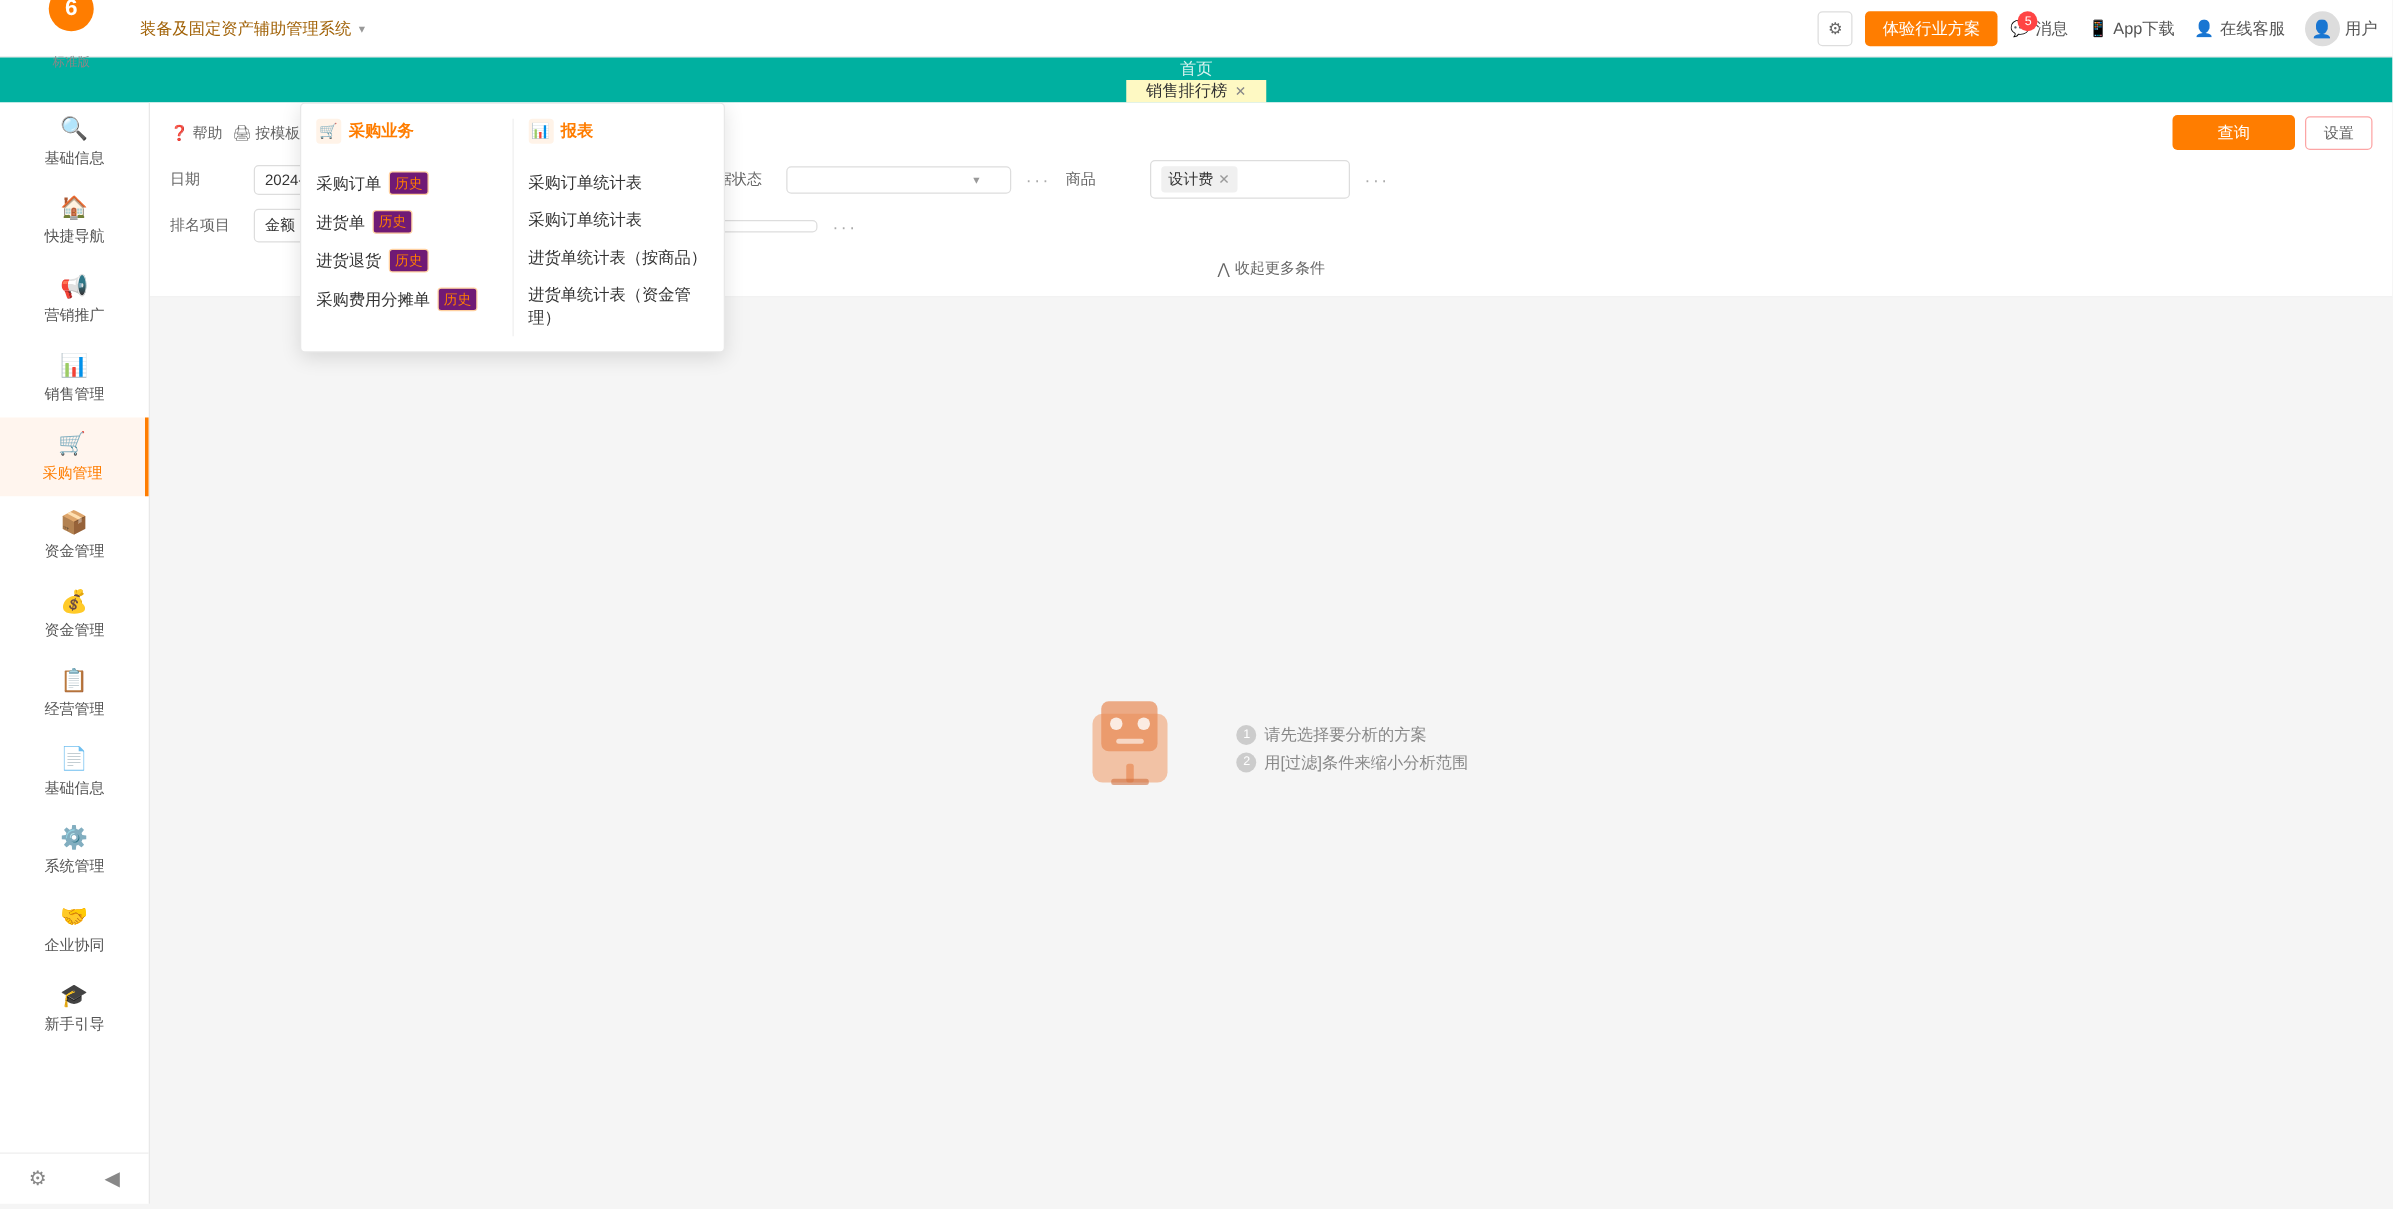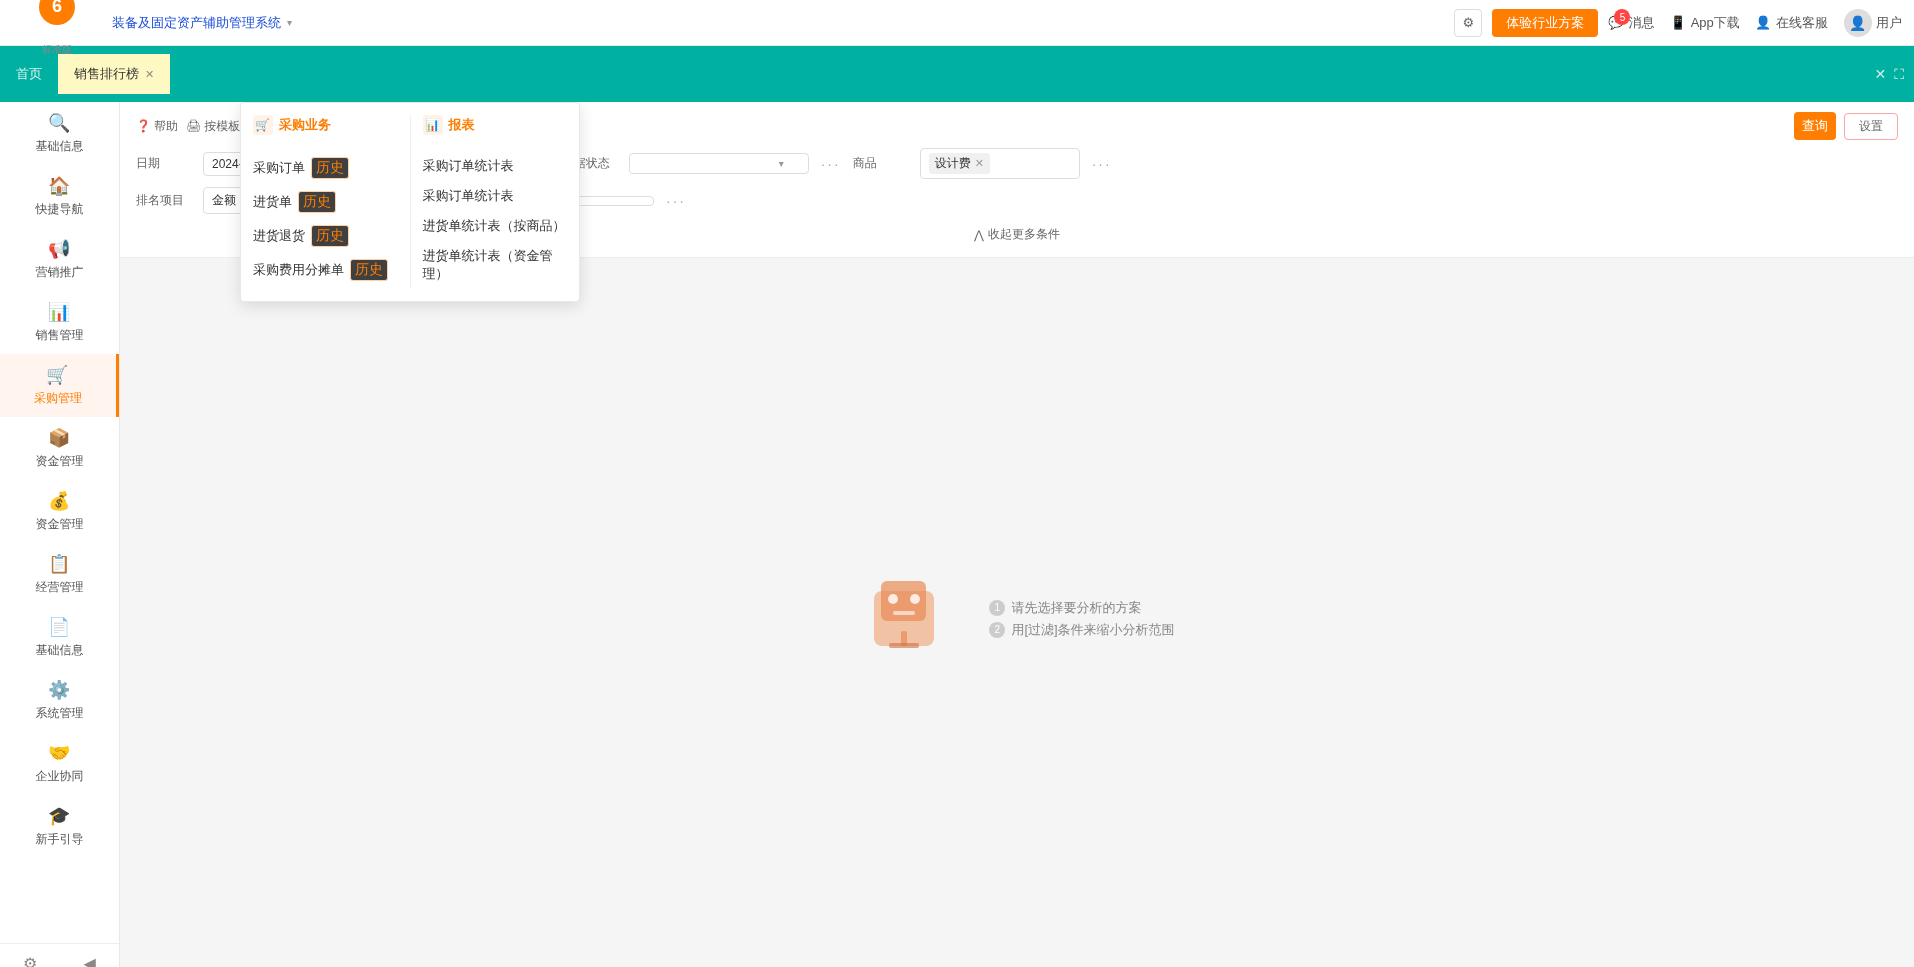--- a/index.html
+++ b/index.html
@@ -27,21 +27,21 @@
       background: #ff7d00;
       border-radius: 50%;
       display: flex; align-items: center; justify-content: center;
       color: white; font-size: 18px; font-weight: bold;
     }
     .logo-text { font-size: 10px; color: #888; margin-top: 18px; }
     .topbar-title {
       font-size: 13px; color: #333; flex: 1;
       display: flex; align-items: center; gap: 6px;
     }
-    .topbar-title span { color: #1d4ed8; }
+    .topbar-title span { color: #a16207; }
     .topbar-title .dropdown-arrow { color: #999; font-size: 10px; }
     .gear-btn {
       width: 28px; height: 28px;
       border: 1px solid #ddd; border-radius: 4px;
       display: flex; align-items: center; justify-content: center;
       cursor: pointer; color: #666;
     }
     .industry-btn {
       background: #ff7d00; color: white;
       padding: 5px 14px; border-radius: 4px;
@@ -62,25 +62,26 @@
     }
     .badge-wrap { position: relative; display: inline-flex; }
     .avatar {
       width: 28px; height: 28px; border-radius: 50%;
       background: #ddd; display: flex; align-items: center; justify-content: center;
       color: #888; font-size: 14px;
     }
 
     
     .tabbar {
-      height: 56px;
+      height: 36px;
       background: #00b0a0;
       display: flex;
       align-items: center;
       padding: 0 0;
+      flex-direction: column;
     }
     .tab {
       height: 40px;
       padding: 0 16px;
       display: flex; align-items: center;
       cursor: pointer; font-size: 13px; color: rgba(255,255,255,0.85);
       gap: 6px;
     }
     .tab.active {
       background: #fef9c3; color: #333;
@@ -153,21 +154,21 @@
     .filter-select {
       border: 1px solid #ddd; border-radius: 4px;
       padding: 4px 24px 4px 8px; font-size: 12px; color: #333;
       min-width: 120px; position: relative; cursor: pointer;
       display: flex; align-items: center; justify-content: space-between;
     }
     .filter-select .arrow { color: #999; font-size: 10px; }
     .filter-dots { color: #aaa; cursor: pointer; font-size: 14px; letter-spacing: 2px; }
     .btn-query {
       background: #ff7d00; color: white;
-      padding: 5px 8px; border-radius: 4px;
+      padding: 5px 36px; border-radius: 4px;
       font-size: 13px; cursor: pointer; border: none;
     }
     .btn-setting {
       border: 1px solid #fca5a5; background: #fff;
       padding: 4px 14px; border-radius: 4px;
       font-size: 12px; cursor: pointer; color: #666;
     }
     .toolbar-actions {
       display: flex; align-items: center; gap: 8px; color: #666; font-size: 12px;
     }
@@ -229,24 +230,24 @@
       background: #fff3e8;
       border-radius: 3px;
       display: flex; align-items: center; justify-content: center;
       font-size: 12px;
     }
     .dropdown-item {
       display: flex; align-items: center; gap: 6px;
       padding: 6px 0; cursor: pointer; color: #333; font-size: 13px;
     }
     .history-badge {
-      background: #404040; color: #ff7d00;
+      background: #701a75; color: #ff7d00;
       border: 1px solid #ffd0a0;
       border-radius: 3px; padding: 1px 4px;
-      font-size: 14px;
+      font-size: 11px;
     }
   </style>
 </head>
 <body>
 
 <div class="topbar">
   <div class="topbar-logo">
     <div class="logo-icon">6</div>
     <div class="logo-text">标准版</div>
   </div>

